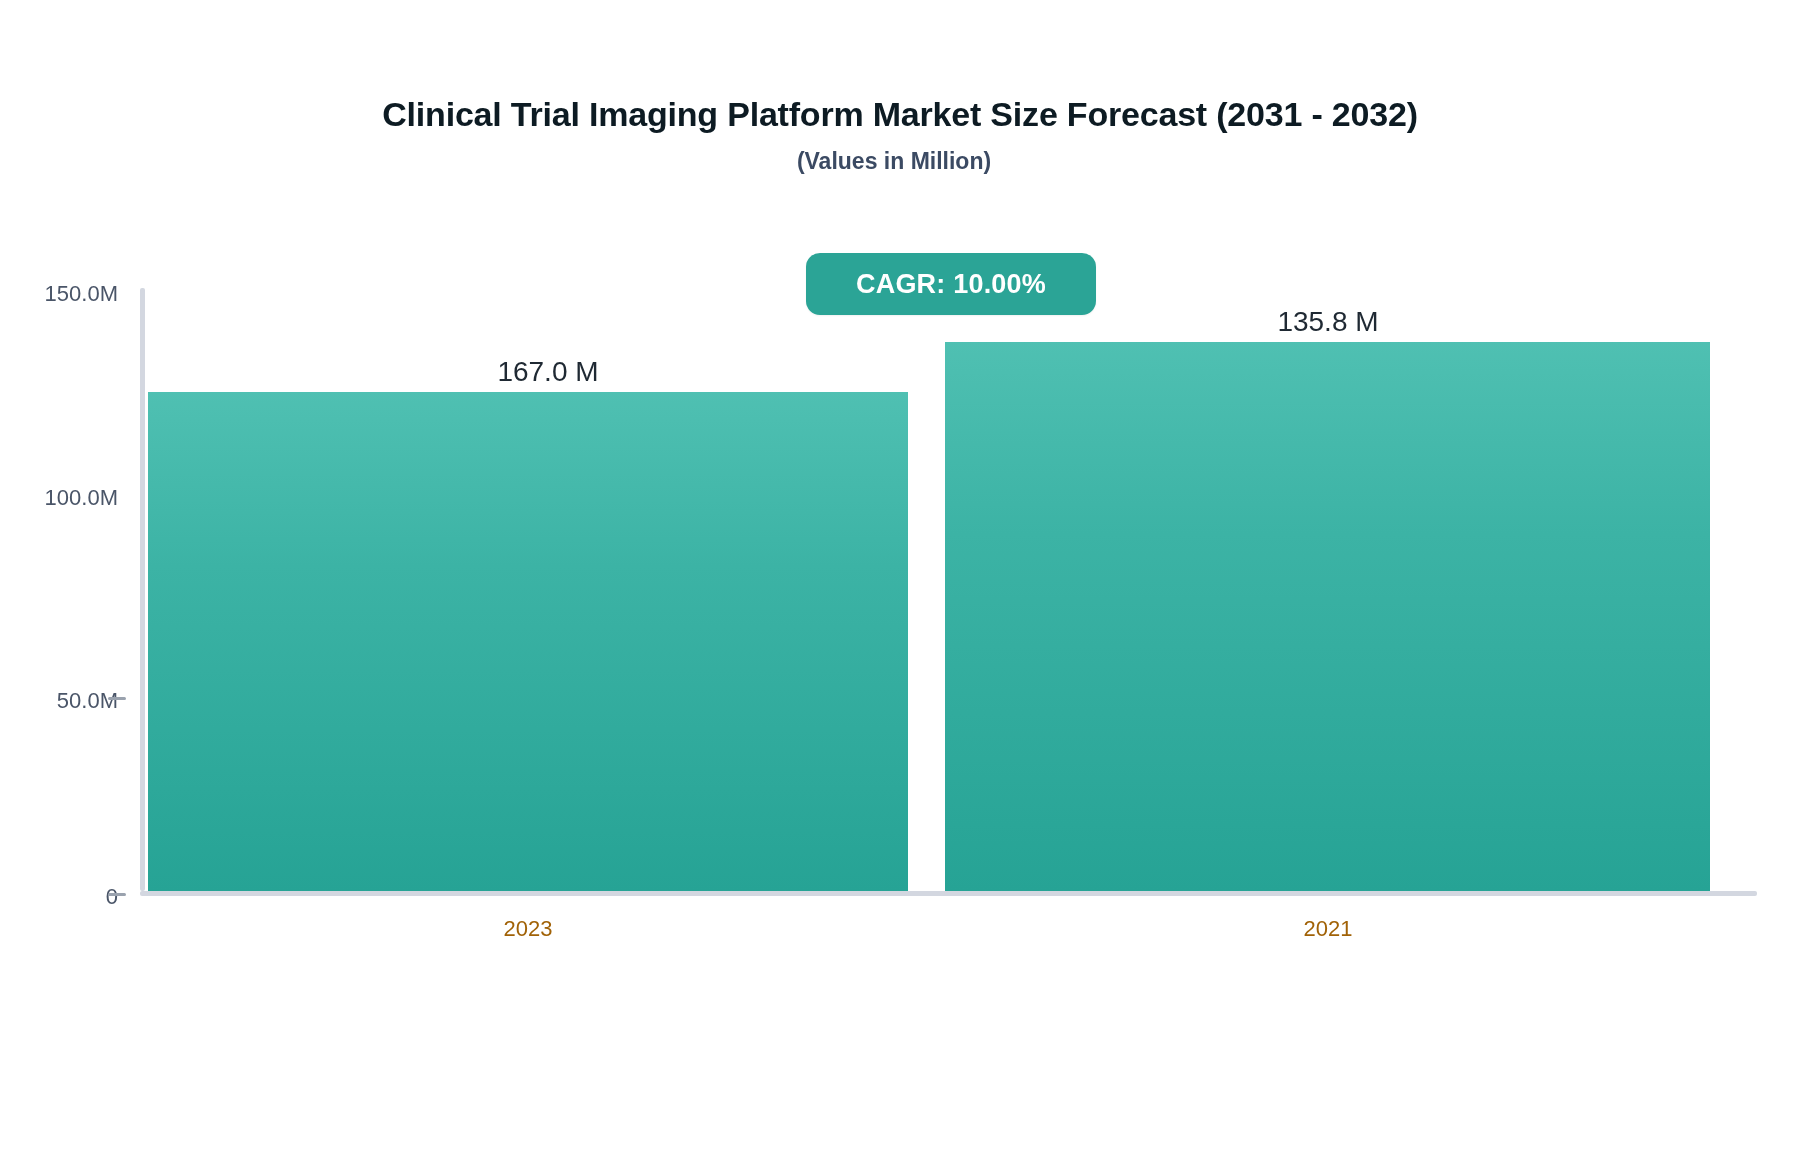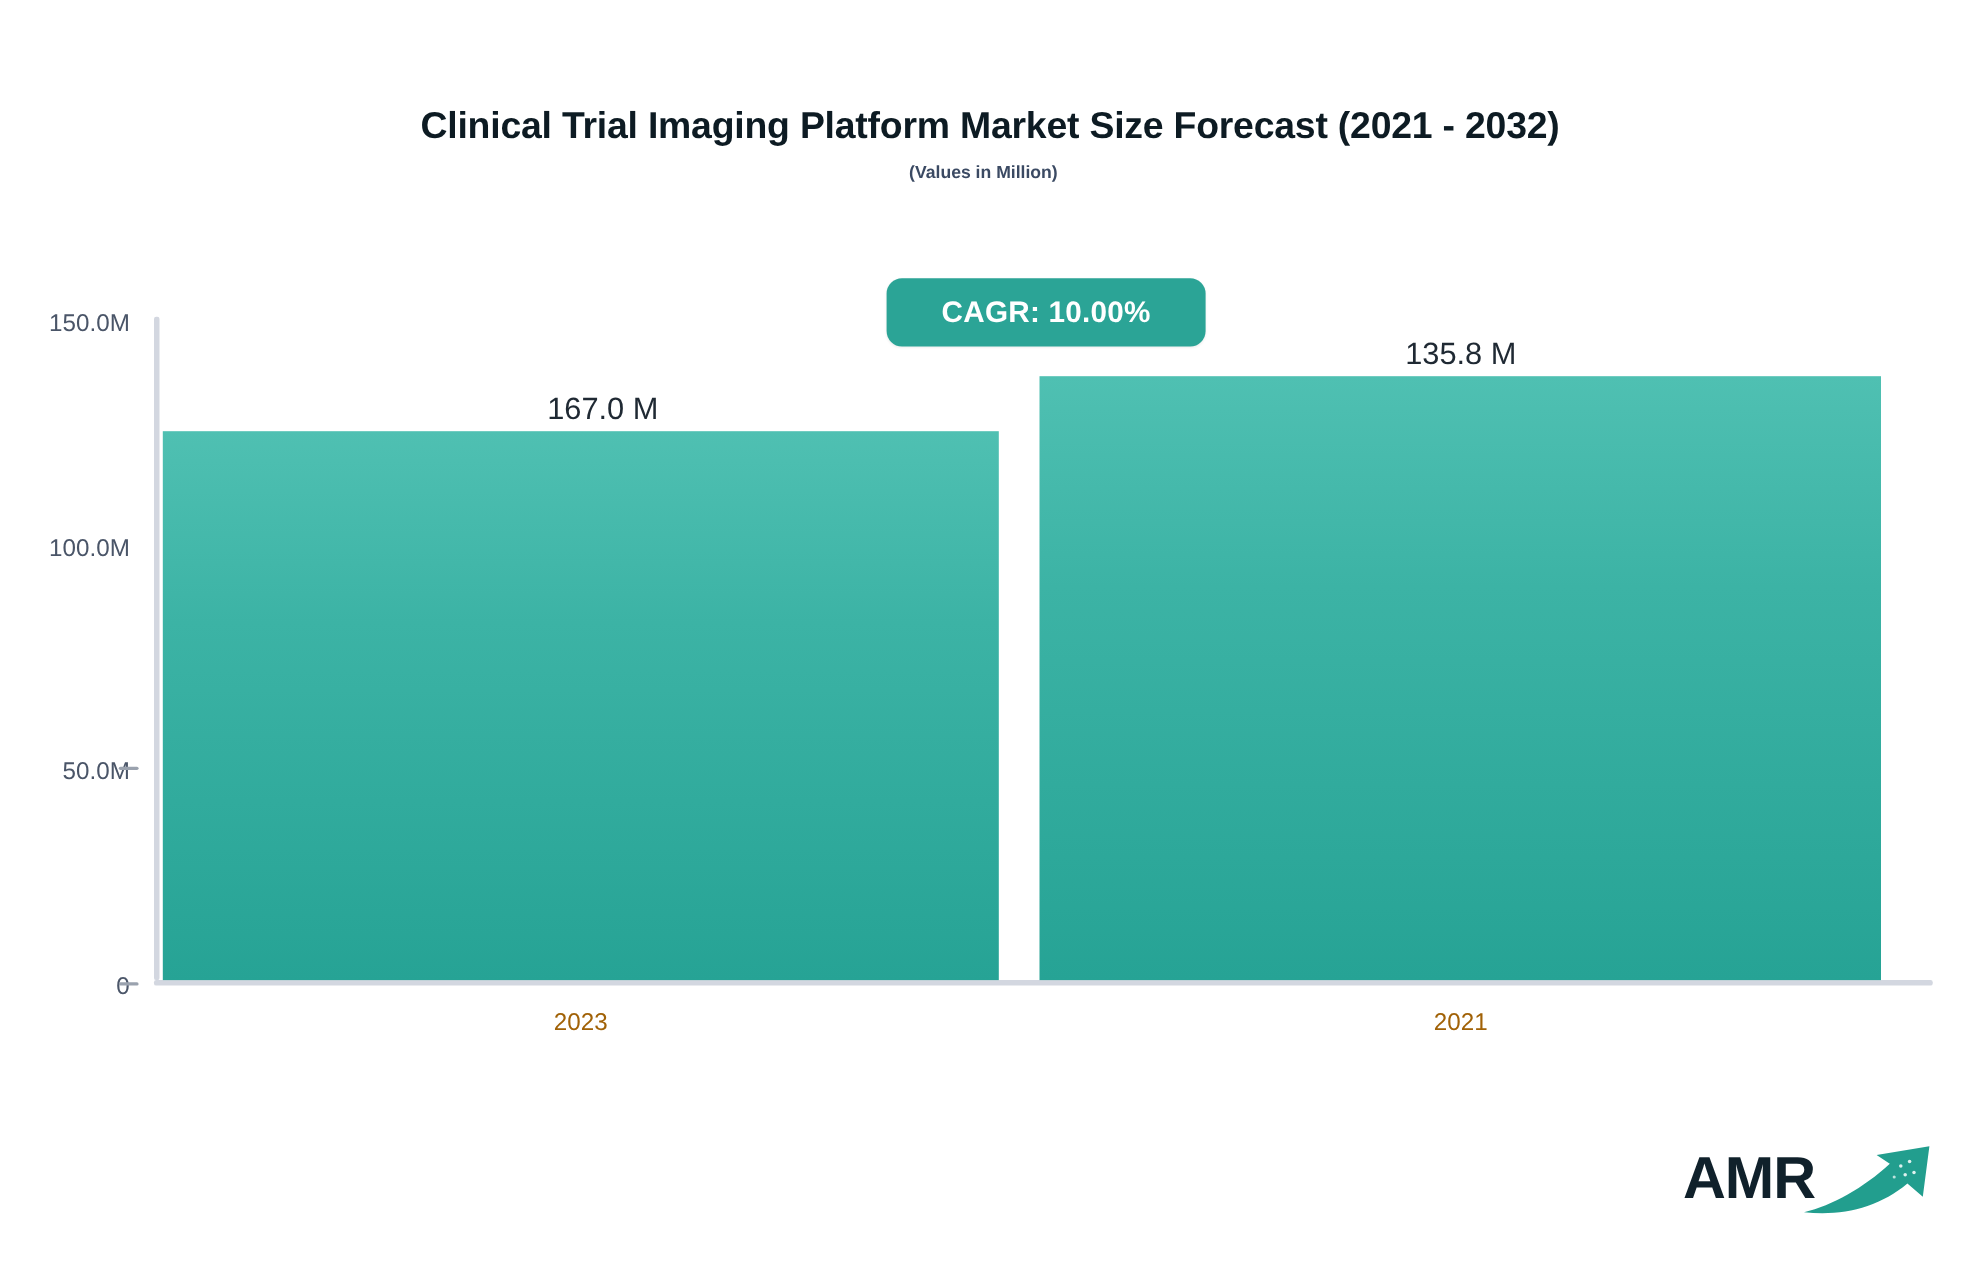--- a/index.html
+++ b/index.html
@@ -31,21 +31,21 @@
   }
   .chart-title {
     font-size: 34px;
     font-weight: bold;
     color: #0d1b23;
     letter-spacing: -0.2px;
     line-height: 1.1;
     margin: 0;
   }
   .chart-subtitle {
-    font-size: 16px;
+    font-size: 23px;
     font-weight: bold;
     color: #3b4a63;
     margin: 16px 12px 0 0;
     line-height: 1.1;
   }
 
   
   .cagr-badge {
     position: absolute;
     left: 806px;
@@ -152,21 +152,21 @@
     margin-left: -14px;
     margin-top: 6px;
   }
 </style>
 </head>
 <body>
 
 <div class="page">
 
   <div class="header">
-    <div class="chart-title">Clinical Trial Imaging Platform Market Size Forecast (2021 - 2032)</div>
+    <div class="chart-title">Clinical Trial Imaging Platform Market Size Forecast (2031 - 2032)</div>
     <div class="chart-subtitle">(Values in Million)</div>
   </div>
 
   <div class="cagr-badge">
     <span class="cagr-text">CAGR: 10.00%</span>
   </div>
 
   <div class="plot">
 
     <div class="y-axis-line"></div>
@@ -184,27 +184,14 @@
     <div class="bar" style="left:945px; top:342px; width:765px; height:549px;"></div>
 
     <div class="bar-label" style="left:448px; top:358px; width:200px;">167.0 M</div>
     <div class="bar-label" style="left:1228px; top:308px; width:200px;">135.8 M</div>
 
     <div class="x-tick-label" style="left:428px; top:918px; width:200px;">2023</div>
     <div class="x-tick-label" style="left:1228px; top:918px; width:200px;">2021</div>
 
   </div>
 
-  <div class="logo">
-    <span class="logo-text">AMR</span>
-    <span class="logo-arrow">
-      <svg width="130" height="70" viewBox="0 0 130 70" xmlns="http://www.w3.org/2000/svg">
-        <path d="M4 66 C30 60, 58 44, 82 22 L70 14 L118 6 L112 52 L98 40 C72 62, 38 70, 4 66 Z" fill="#229e8e"></path>
-        <circle cx="92" cy="24" r="1.6" fill="#ffffff" opacity="0.85"></circle>
-        <circle cx="100" cy="20" r="1.6" fill="#ffffff" opacity="0.85"></circle>
-        <circle cx="96" cy="32" r="1.6" fill="#ffffff" opacity="0.85"></circle>
-        <circle cx="104" cy="30" r="1.6" fill="#ffffff" opacity="0.85"></circle>
-        <circle cx="86" cy="34" r="1.4" fill="#ffffff" opacity="0.7"></circle>
-      </svg>
-    </span>
-  </div>
 
 </div>
 
 </body></html>

